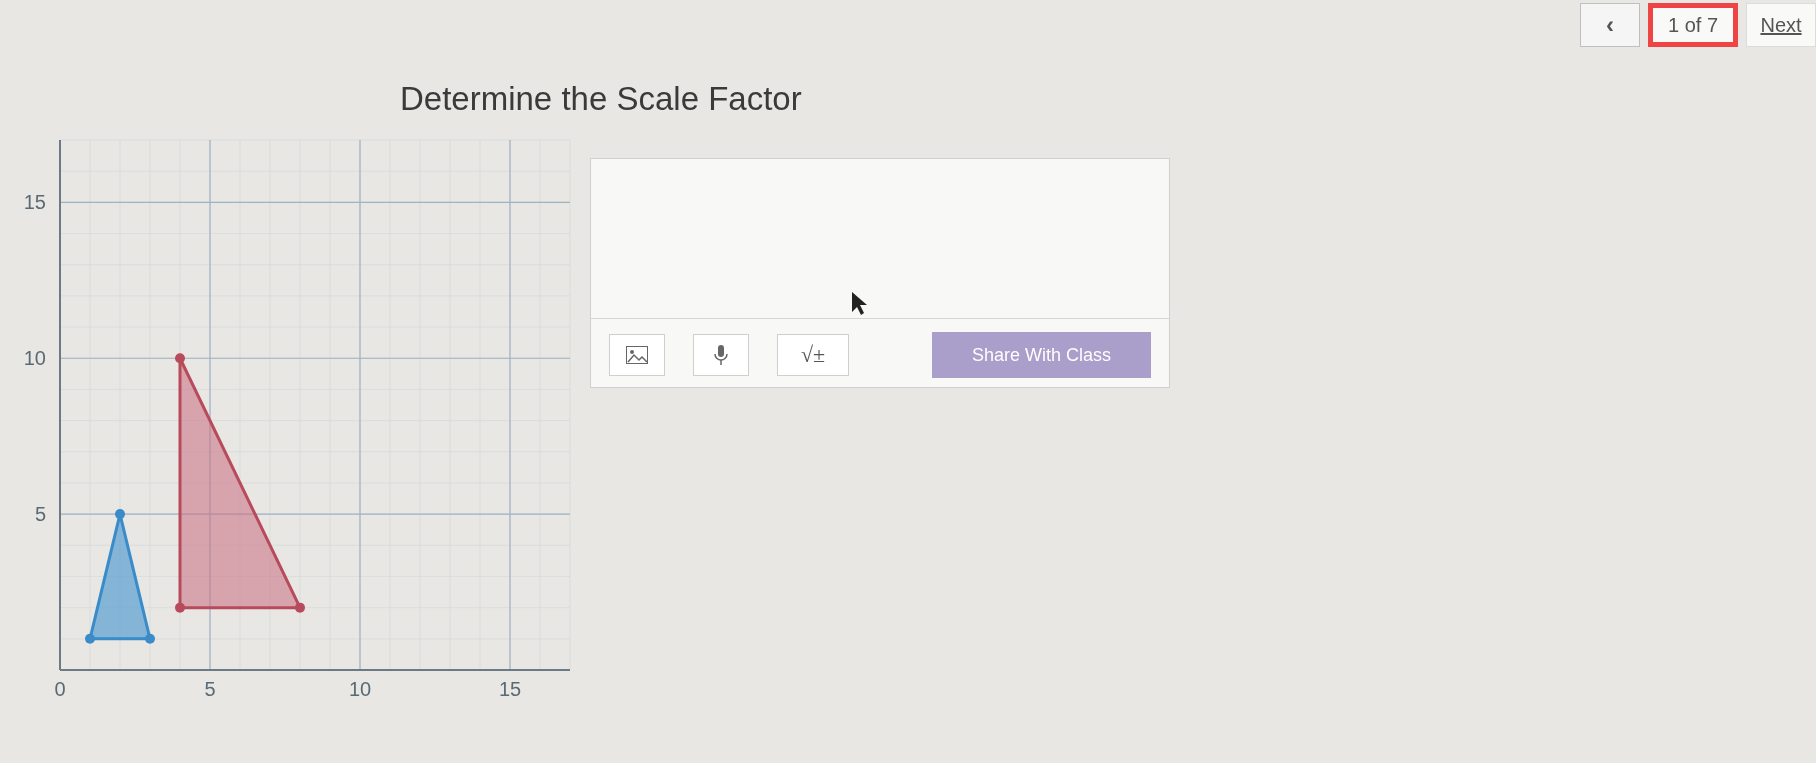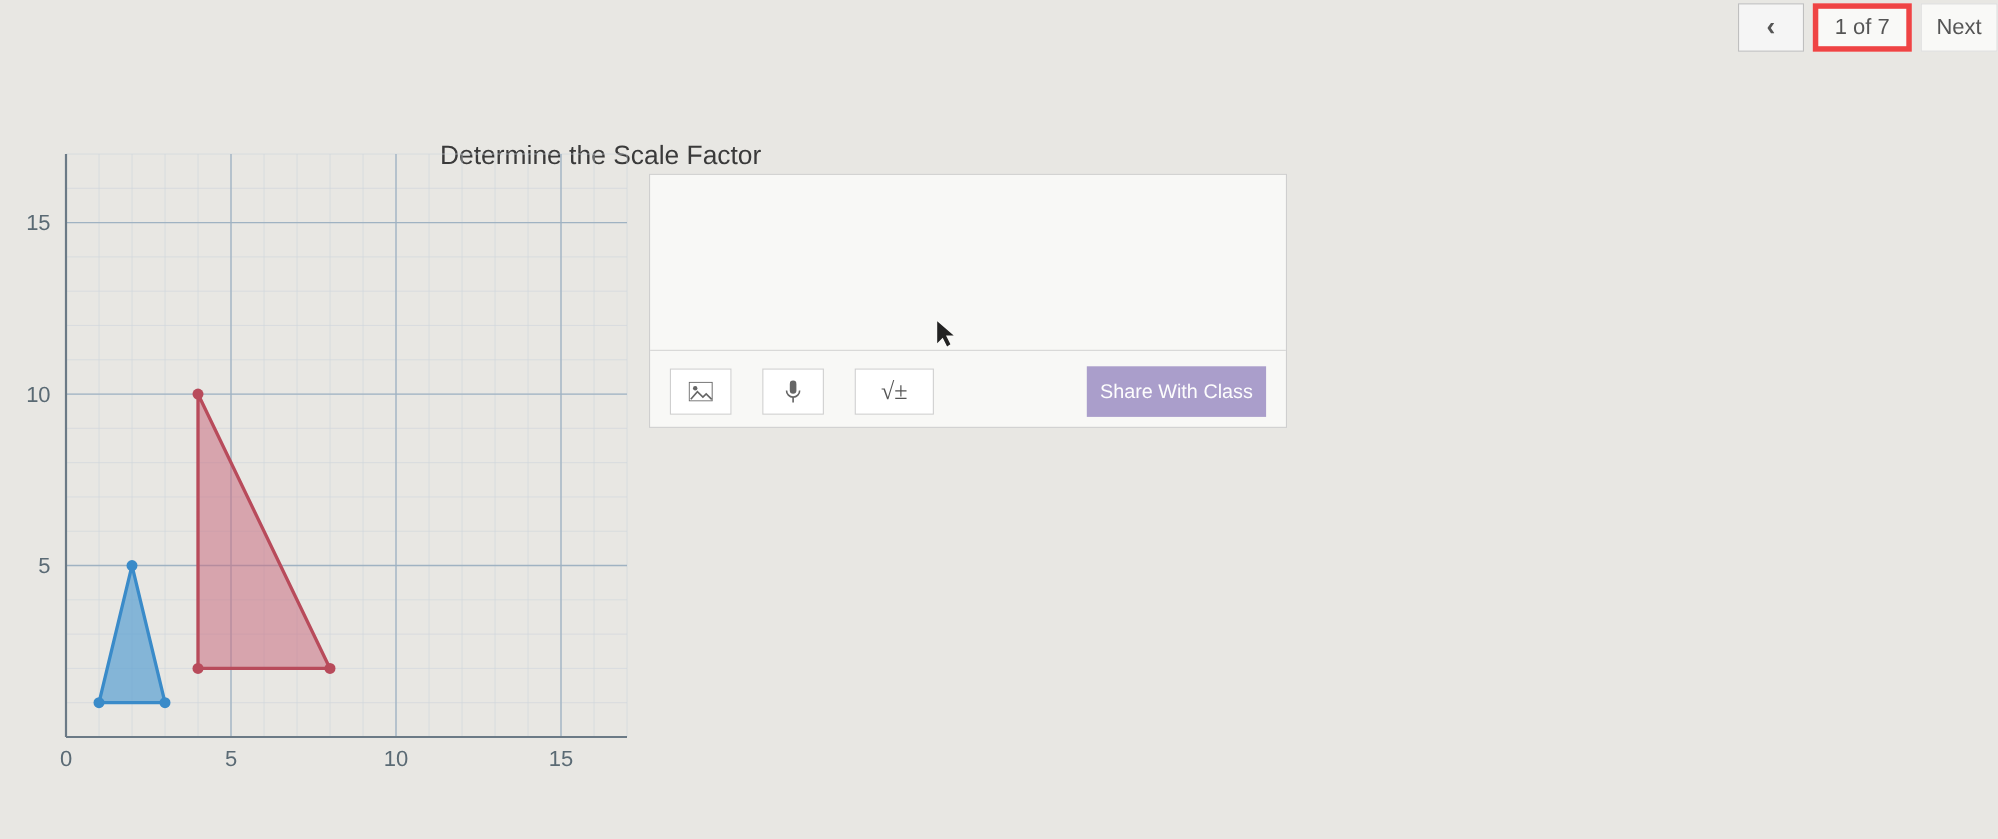--- a/index.html
+++ b/index.html
@@ -2,36 +2,36 @@
 <html><head>
 <meta charset="utf-8">
 <style>
   * { box-sizing: border-box; margin: 0; padding: 0; }
   html, body { width: 1816px; height: 763px; font-family: Arial, Helvetica, sans-serif; background:#e8e7e3; overflow:hidden; }
   
   .topbar { position:absolute; top:0; right:0; height:50px; display:flex; align-items:center; gap:8px; padding-right:0; }
   .topbar .btn { height:44px; border:1px solid #bfbfbf; background:#f5f5f5; display:flex; align-items:center; justify-content:center; font-size:20px; color:#555; cursor:pointer; }
   .topbar .prev { width:60px; font-size:24px; font-weight:bold; }
   .topbar .counter { width:90px; background:#f9f9f7; border:5px solid #ef4444; }
-  .topbar .next { width:70px; background:#f9f9f7; border:1px solid #dcdcdc; }
+  .topbar .next { width:70px; background:#f9f9f7; border:1px solid #dcdcdc;text-decoration:underline; }
 
-  .title { position:absolute; left:400px; top:80px; font-size:24px; color:#3a3a3a; font-weight:400;margin-top:48px; }
+  .title { position:absolute; left:400px; top:80px; font-size:33px; color:#3a3a3a; font-weight:400; }
 
   .graph-wrap { position:absolute; left:0; top:130px; width:580px; height:600px; }
   .graph-wrap svg { display:block; }
 
   .right-panel { position:absolute; left:590px; top:140px; width:600px; }
   .prompt { font-size:22px; color:#3b3b3b; line-height:1.45; }
   .answer-box { margin-top:18px; border:1px solid #cfcfcf; background:#f8f8f6; width:580px; }
   .answer-input { width:100%; height:160px; border:none; border-bottom:1px solid #d5d5d5; background:transparent; padding:12px; font-size:18px; resize:none; outline:none; }
   .toolbar { height:64px; display:flex; align-items:center; gap:28px; padding:0 18px; }
   .tool { width:56px; height:42px; border:1px solid #cfcfcf; background:#fff; display:flex; align-items:center; justify-content:center; font-size:20px; color:#555; cursor:pointer; }
   .tool.math { width:72px; font-family: "Times New Roman", serif; font-size:22px; }
   .spacer { flex:1; }
-  .share { height:46px; padding:0 12px; background:#9d8fc4; color:#fff; border:none; font-size:18px; cursor:pointer; }
+  .share { height:46px; padding:0 40px; background:#9d8fc4; color:#fff; border:none; font-size:18px; cursor:pointer; }
   .share:disabled { opacity:.85; cursor:default; }
 
   .cursor-icon { position:absolute; left:850px; top:290px; font-size:24px; color:#2b2b2b; pointer-events:none; }
 </style>
 </head>
 <body>
 
 <div class="topbar">
   <div class="btn prev">‹</div>
   <div class="btn counter">1 of 7</div>

